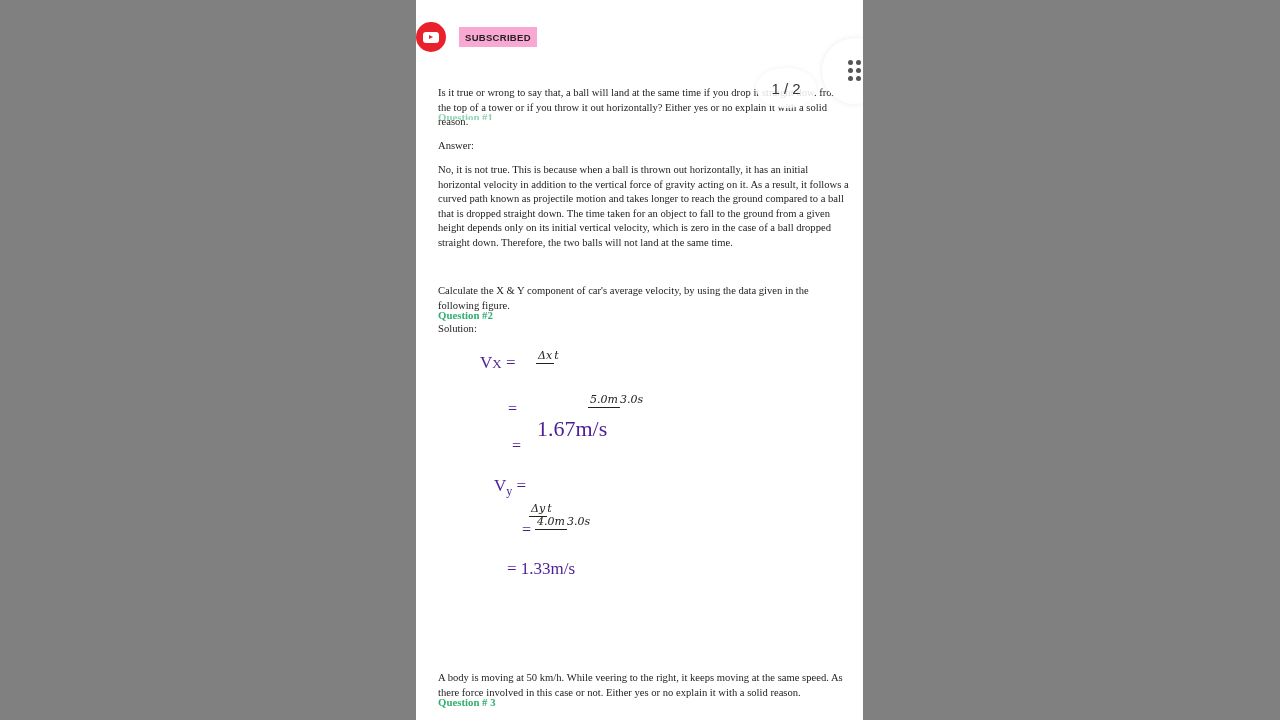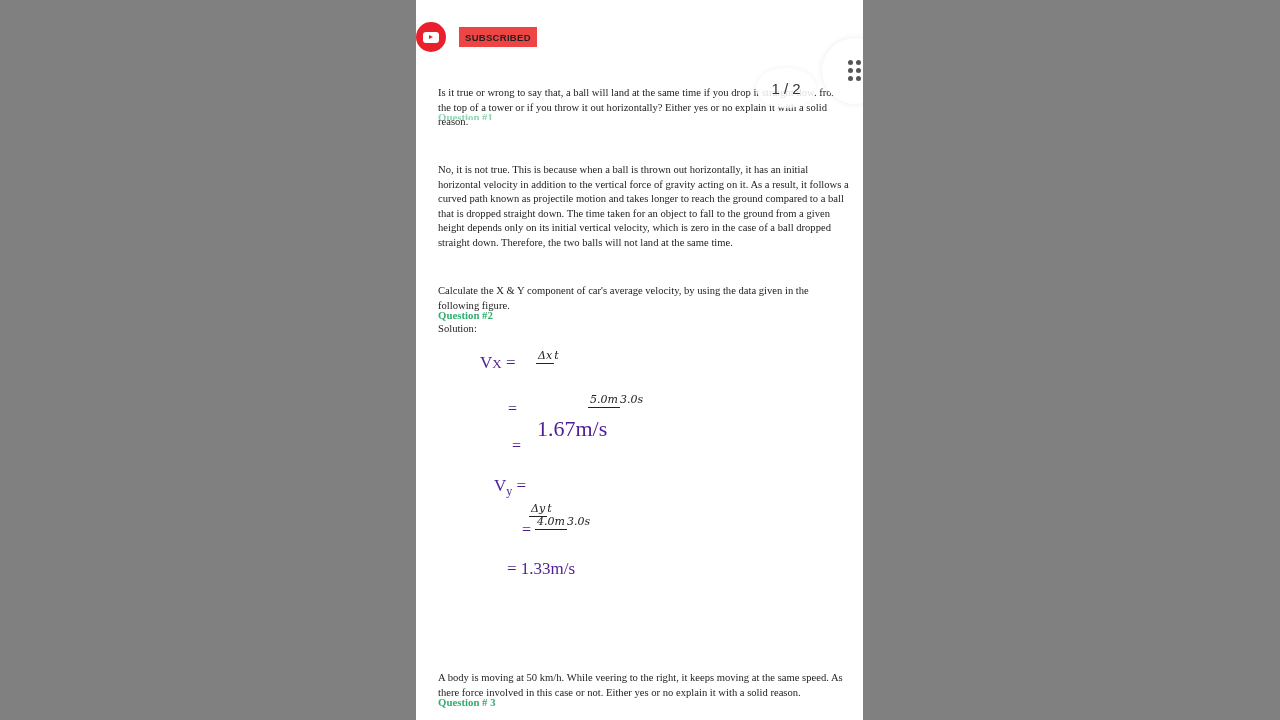--- a/index.html
+++ b/index.html
@@ -1,21 +1,21 @@
 <!DOCTYPE html>
 <html><head>
 <meta charset="utf-8">
 <style>
   html, body { margin:0; padding:0; }
   body { width:1280px; height:720px; background:#808080; position:relative; overflow:hidden; font-family:"Liberation Serif", serif; }
   .page { position:absolute; left:416px; top:0; width:447px; height:720px; background:#ffffff; overflow:hidden; }
   .yt-logo { position:absolute; left:0; top:22px; width:30px; height:30px; border-radius:50%; background:#e8212c; display:flex; align-items:center; justify-content:center; }
   .yt-logo .play { width:16px; height:11px; background:#fff; border-radius:3px; display:flex; align-items:center; justify-content:center; }
   .yt-logo .play:after { content:""; border-left:4px solid #e8212c; border-top:2.5px solid transparent; border-bottom:2.5px solid transparent; }
-  .sub-btn { position:absolute; left:43px; top:27px; height:20px; padding:0 6px; background:#ef4444; color:#222; font-family:"Liberation Sans", sans-serif; font-weight:bold; font-size:9.5px; letter-spacing:0.3px; display:flex; align-items:center; }
+  .sub-btn { position:absolute; left:43px; top:27px; height:20px; padding:0 6px; background:#f9a8d4; color:#222; font-family:"Liberation Sans", sans-serif; font-weight:bold; font-size:9.5px; letter-spacing:0.3px; display:flex; align-items:center; }
   .q1-head { position:absolute; left:22px; top:66px; width:56px; height:6px; overflow:hidden; color:#3fae7f; font-size:11px; font-weight:bold; line-height:6px; opacity:0.55; }
   .pager { position:absolute; left:340px; top:68px; width:60px; height:40px; border-radius:50%; background:rgba(255,255,255,0.85); box-shadow:0 0 6px rgba(0,0,0,0.06); display:flex; align-items:center; justify-content:center; font-family:"Liberation Sans", sans-serif; font-size:15px; color:#333; }
   .menu-btn { position:absolute; left:406px; top:38px; width:66px; height:66px; border-radius:50%; background:#fff; box-shadow:0 0 6px rgba(0,0,0,0.08); }
   .dots { position:absolute; left:26px; top:22px; display:grid; grid-template-columns:5px 5px; gap:3px; }
   .dots span { width:5px; height:5px; border-radius:50%; background:#555; }
   .txt { position:absolute; left:22px; width:412px; font-size:10.6px; line-height:14.6px; color:#222; }
   .green { color:#2fae6f; font-weight:bold; font-size:10.8px;margin-top:48px; }
   .math { position:absolute; font-family:"Liberation Serif", serif; color:#4c1d95; }
   .frac { position:absolute; display:flex; flex-direction:row; align-items:center; font-family:"DejaVu Serif", serif; font-style:italic; font-size:11px; color:#222; }
   .frac .num { padding:0 2px; border-bottom:1px solid #222; line-height:15px; }
@@ -27,20 +27,21 @@
 <div class="page">
 
   <div class="yt-logo">
       <div class="play"></div>
     </div>
   <div class="sub-btn">SUBSCRIBED</div>
 
   <div class="q1-head green">Question #1</div>
 
   <div class="txt" style="top:86px;">Is it true or wrong to say that, a ball will land at the same time if you drop it straight dow. from the top of a tower or if you throw it out horizontally? Either yes or no explain it with a solid reason.</div>
+  <div class="txt" style="top:139px;">Answer:</div>
   <div class="txt" style="top:163px;">No, it is not true. This is because when a ball is thrown out horizontally, it has an initial horizontal velocity in addition to the vertical force of gravity acting on it. As a result, it follows a curved path known as projectile motion and takes longer to reach the ground compared to a ball that is dropped straight down. The time taken for an object to fall to the ground from a given height depends only on its initial vertical velocity, which is zero in the case of a ball dropped straight down. Therefore, the two balls will not land at the same time.</div>
 
   <div class="txt green" style="top:260px;">Question #2</div>
   <div class="txt" style="top:322px;">Solution:</div>
   <div class="txt" style="top:284px;">Calculate the X &amp; Y component of car's average velocity, by using the data given in the following figure.</div>
 
   <div class="math" style="left:64px; top:353px; font-size:17px;"><span>V</span><span style="font-size:13px;">X</span> <span>=</span></div>
   <div class="frac" style="left:120px; top:347px;">
       <span class="num">Δx</span>
       <span class="den">t</span>

